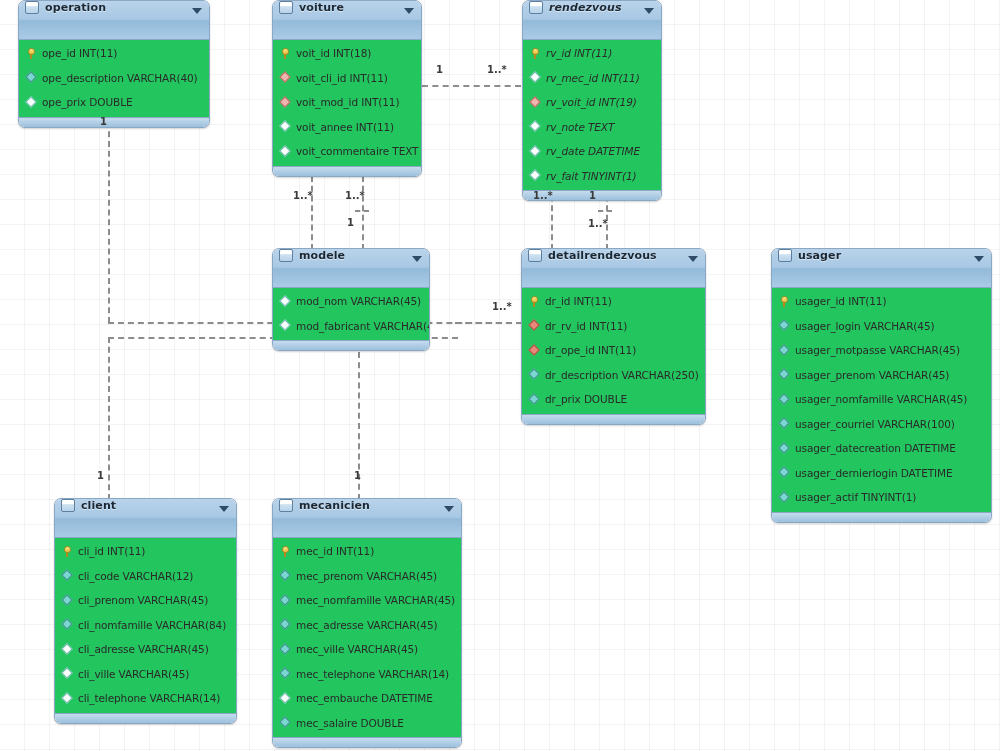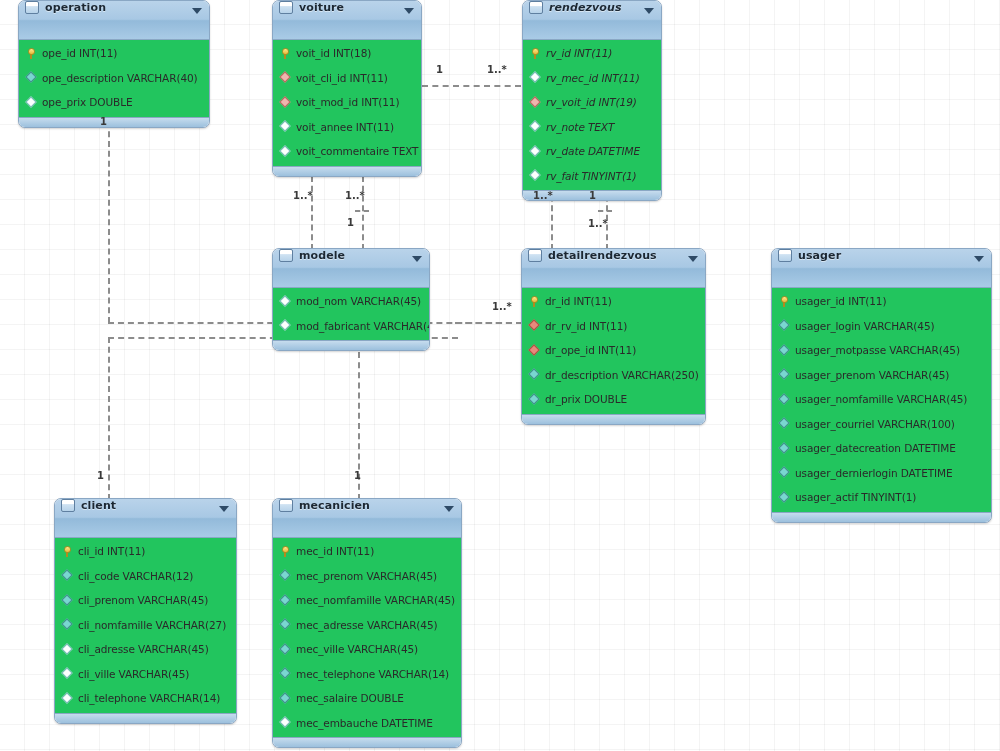--- a/index.html
+++ b/index.html
@@ -329,21 +329,21 @@
           <div class="fld">
             <span class="ico dia teal"></span>
             <span class="lbl">cli_code VARCHAR(12)</span>
           </div>
           <div class="fld">
             <span class="ico dia teal"></span>
             <span class="lbl">cli_prenom VARCHAR(45)</span>
           </div>
           <div class="fld">
             <span class="ico dia teal"></span>
-            <span class="lbl">cli_nomfamille VARCHAR(27)</span>
+            <span class="lbl">cli_nomfamille VARCHAR(84)</span>
           </div>
           <div class="fld">
             <span class="ico dia hollow"></span>
             <span class="lbl">cli_adresse VARCHAR(45)</span>
           </div>
           <div class="fld">
             <span class="ico dia hollow"></span>
             <span class="lbl">cli_ville VARCHAR(45)</span>
           </div>
           <div class="fld">
@@ -378,25 +378,25 @@
           </div>
           <div class="fld">
             <span class="ico dia teal"></span>
             <span class="lbl">mec_ville VARCHAR(45)</span>
           </div>
           <div class="fld">
             <span class="ico dia teal"></span>
             <span class="lbl">mec_telephone VARCHAR(14)</span>
           </div>
           <div class="fld">
+            <span class="ico dia hollow"></span>
+            <span class="lbl">mec_embauche DATETIME</span>
+          </div>
+          <div class="fld">
             <span class="ico dia teal"></span>
             <span class="lbl">mec_salaire DOUBLE</span>
           </div>
-          <div class="fld">
-            <span class="ico dia hollow"></span>
-            <span class="lbl">mec_embauche DATETIME</span>
-          </div>
         </div>
         <div class="tbl-foot"></div>
       </div>
     </div>
 
 </div>
 
 </body></html>

